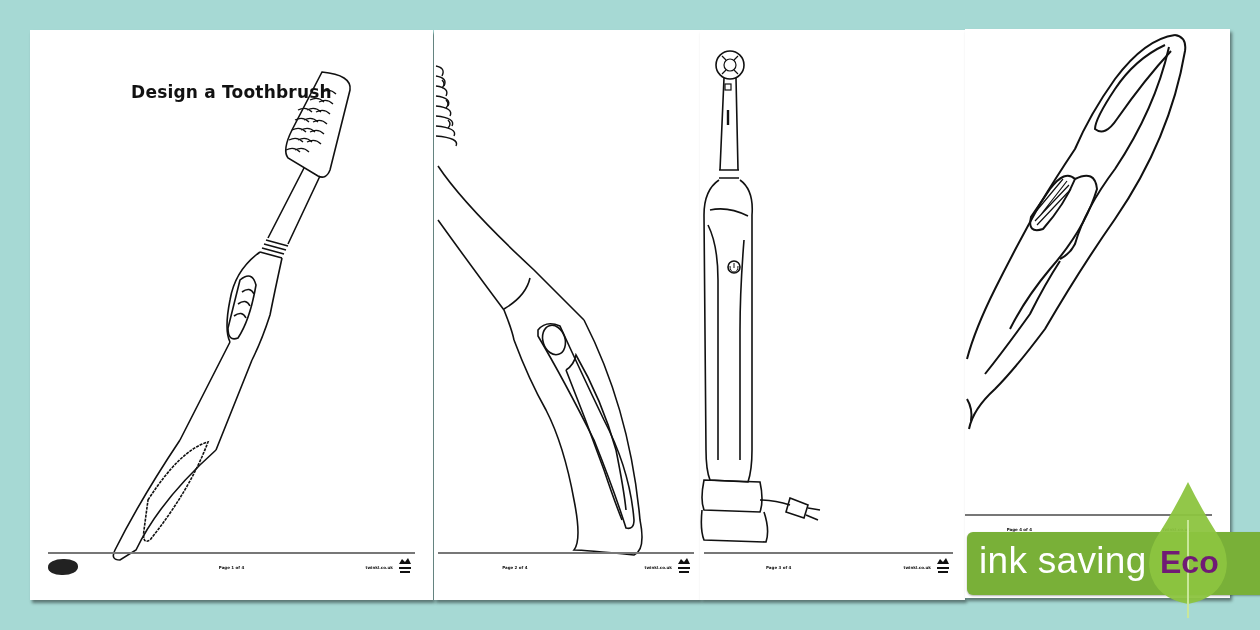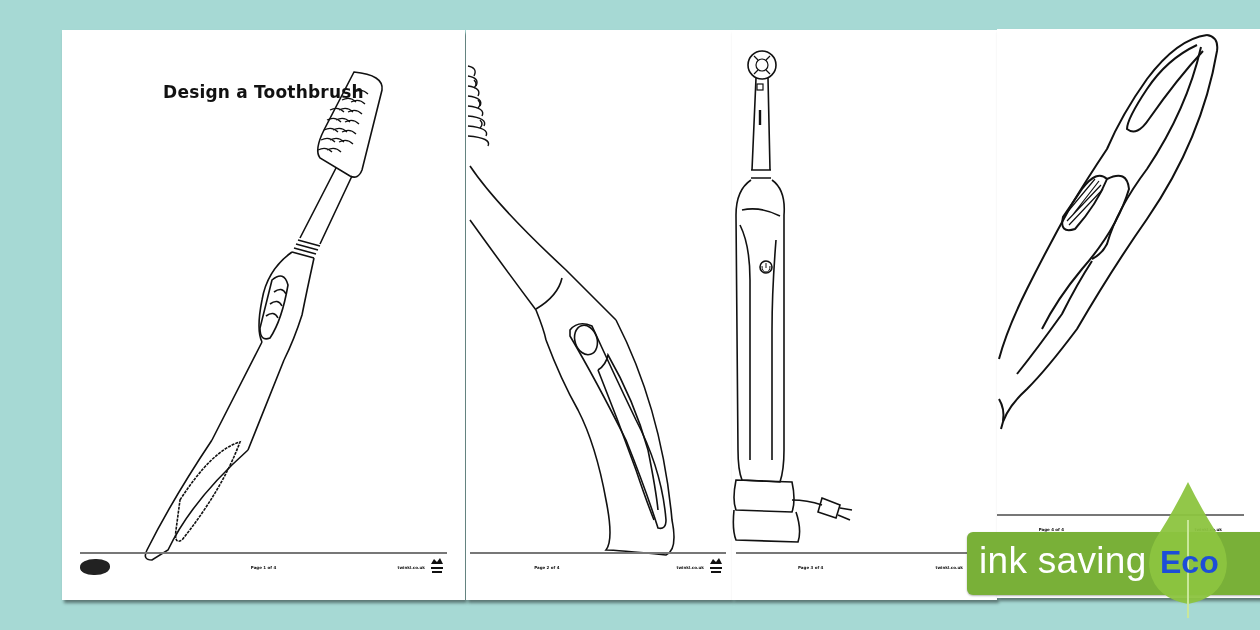--- a/index.html
+++ b/index.html
@@ -1,29 +1,29 @@
 <!DOCTYPE html>
 <html><head>
 <meta charset="utf-8">
 <style>
   html,body{margin:0;padding:0;}
   body{width:1260px;height:630px;background:#a6d9d4;position:relative;overflow:hidden;font-family:"DejaVu Sans",sans-serif;}
-  .page{position:absolute;background:#fff;box-shadow:2px 3px 3px rgba(0,0,0,0.45);overflow:hidden;margin-left:32px;}
+  .page{position:absolute;background:#fff;box-shadow:2px 3px 3px rgba(0,0,0,0.45);overflow:hidden;}
   .page svg.art{position:absolute;left:0;top:0;}
   .title{position:absolute;top:52px;left:0;width:100%;text-align:center;font-weight:bold;font-size:17px;color:#111;font-family:"DejaVu Sans",sans-serif;letter-spacing:0.2px;}
   .footer-rule{position:absolute;left:18px;right:18px;height:2px;background:#777;}
   .footer{position:absolute;left:18px;right:18px;height:26px;font-size:4px;color:#111;}
   .footer .pg{position:absolute;left:50%;top:9px;transform:translateX(-50%);font-weight:bold;white-space:nowrap;}
   .footer .site{position:absolute;right:22px;top:9px;font-weight:bold;white-space:nowrap;}
   .footer .logo-badge{position:absolute;left:0;top:3px;width:30px;height:16px;background:#222;border-radius:50% 45% 50% 45%;}
   .footer .brand-mark{position:absolute;right:2px;top:0px;width:16px;height:20px;}
   .eco-banner{position:absolute;left:967px;top:532px;width:300px;height:63px;background:#79b038;border-radius:6px 0 0 6px;box-shadow:0 1px 2px rgba(0,0,0,0.3);}
   .eco-text{position:absolute;left:12px;top:8px;font-family:Liberation Sans, sans-serif;font-size:37px;color:#fff;letter-spacing:0.3px;}
   .eco-leaf{position:absolute;left:1146px;top:480px;}
-  .eco-label{position:absolute;left:1160px;top:544px;font-family:"Liberation Sans",sans-serif;font-weight:bold;font-size:32px;color:#1d4ed8;}
+  .eco-label{position:absolute;left:1160px;top:544px;font-family:"Liberation Sans",sans-serif;font-weight:bold;font-size:32px;color:#701a75;}
 </style>
 </head>
 <body>
 
 <div class="page" style="left:30px;top:30px;width:403px;height:570px;z-index:1;">
   <div class="title">Design a Toothbrush</div>
   <svg class="art" width="403" height="570" fill="none" stroke="#111" stroke-width="1.6">
 
     <path d="M292 42 Q322 45 320 60 L300 140 Q296 150 288 146 L258 128 Q252 120 262 100 Z"></path>
     <g stroke-width="1.3">

